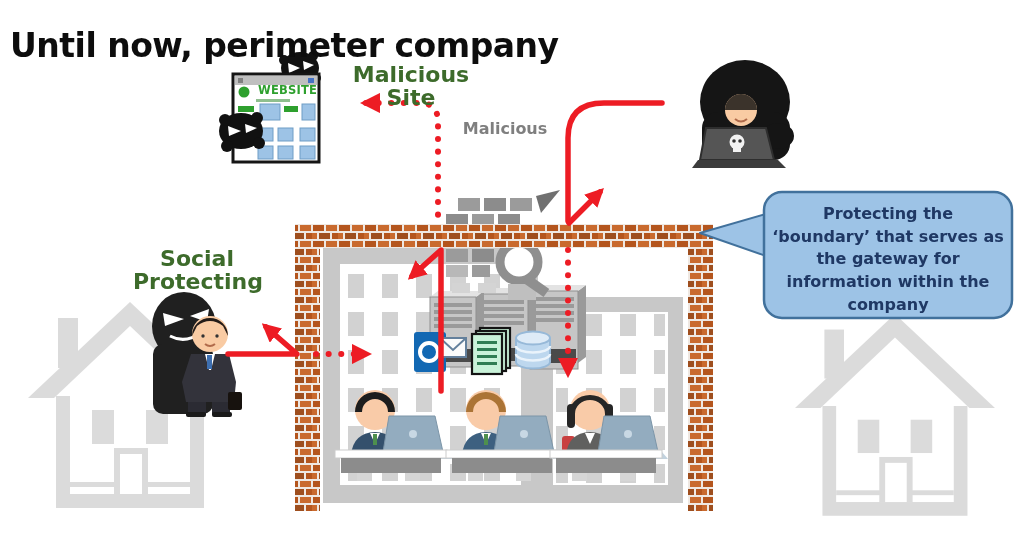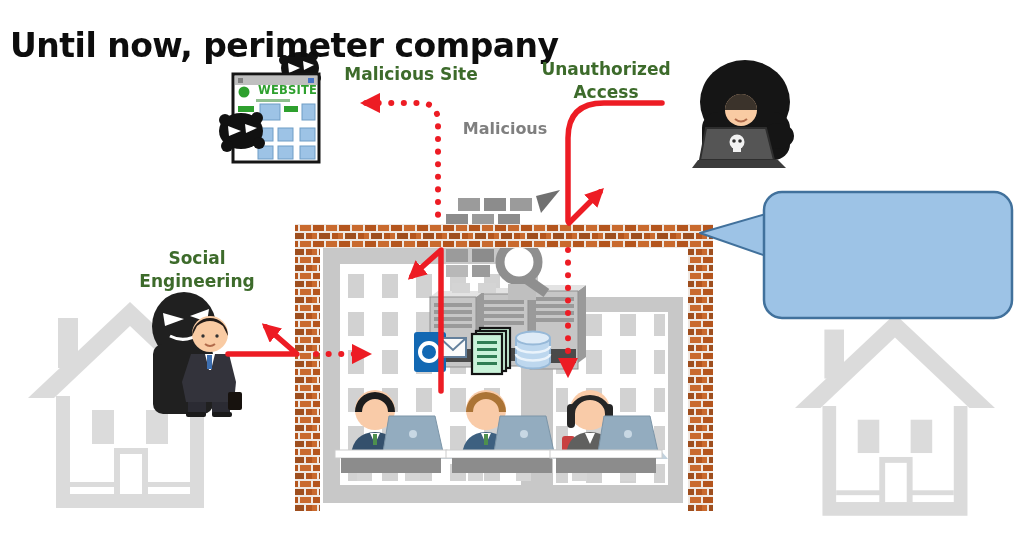--- a/index.html
+++ b/index.html
@@ -1,20 +1,20 @@
 <!DOCTYPE html>
 <html><head>
 <meta charset="utf-8">
 <style>
   html,body{margin:0;padding:0;background:#fff;}
   .stage{position:relative;width:1024px;height:533px;background:#fff;overflow:hidden;
          font-family:"DejaVu Sans","Liberation Sans",sans-serif;}
   .stage svg{position:absolute;left:0;top:0;}
   .lbl{position:absolute;font-weight:800;text-align:center;line-height:23px;}
-  .green{color:#3D6B2B;font-size:17px;}
+  .green{color:#3D6B2B;font-size:22px;}
   .gray{color:#7F7F7F;font-size:16px;}
   #title{position:absolute;left:10px;top:4px;font-size:33px;font-weight:800;color:#0D0D0D;letter-spacing:-0.5px;}
   #website-label{position:absolute;left:251px;top:83px;width:66px;font-size:11.5px;font-weight:800;
                  color:#2EA02E;text-align:right;letter-spacing:.2px;}
   #callout-text{position:absolute;left:772px;top:203px;width:232px;font-size:16px;font-weight:800;
                 color:#1F3864;text-align:center;line-height:1.42;}
   .solidArrow{fill:none;stroke:#ED1C24;stroke-width:5.5;stroke-linecap:round;stroke-linejoin:round;}
   .dotArrow{fill:none;stroke:#ED1C24;stroke-width:6;stroke-linecap:round;stroke-dasharray:0.1 12.5;}
 </style>
 </head>
@@ -296,23 +296,23 @@
     <path class="solidArrow" d="M 228 354 H 297 L 266 327" marker-end="url(#ar)"></path>
     <path class="dotArrow" d="M 316 354 H 366" marker-end="url(#ar)"></path>
   </g>
 </svg>
 
 <h1 id="title">Until now, perimeter company</h1>
 
 <div class="lbl green" style="left:336px;top:63px;width:150px;">Malicious Site</div>
 
 <div class="lbl green" style="left:508px;top:58px;width:196px;">
-  <div>Unauthorized Access</div>
 </div>
 
 <div class="lbl gray" style="left:460px;top:117px;width:90px;">Malicious</div>
 
-<div class="lbl green" style="left:133px;top:247px;width:128px;">Social Engineering</div>
+<div class="lbl green" style="left:133px;top:247px;width:128px;">Social Protecting</div>
 
 <div id="website-label">WEBSITE</div>
 
+<div id="callout-text">Protecting the ‘boundary’ that serves as the gateway for information within the company</div>
 
 </div>
 
 </body></html>

